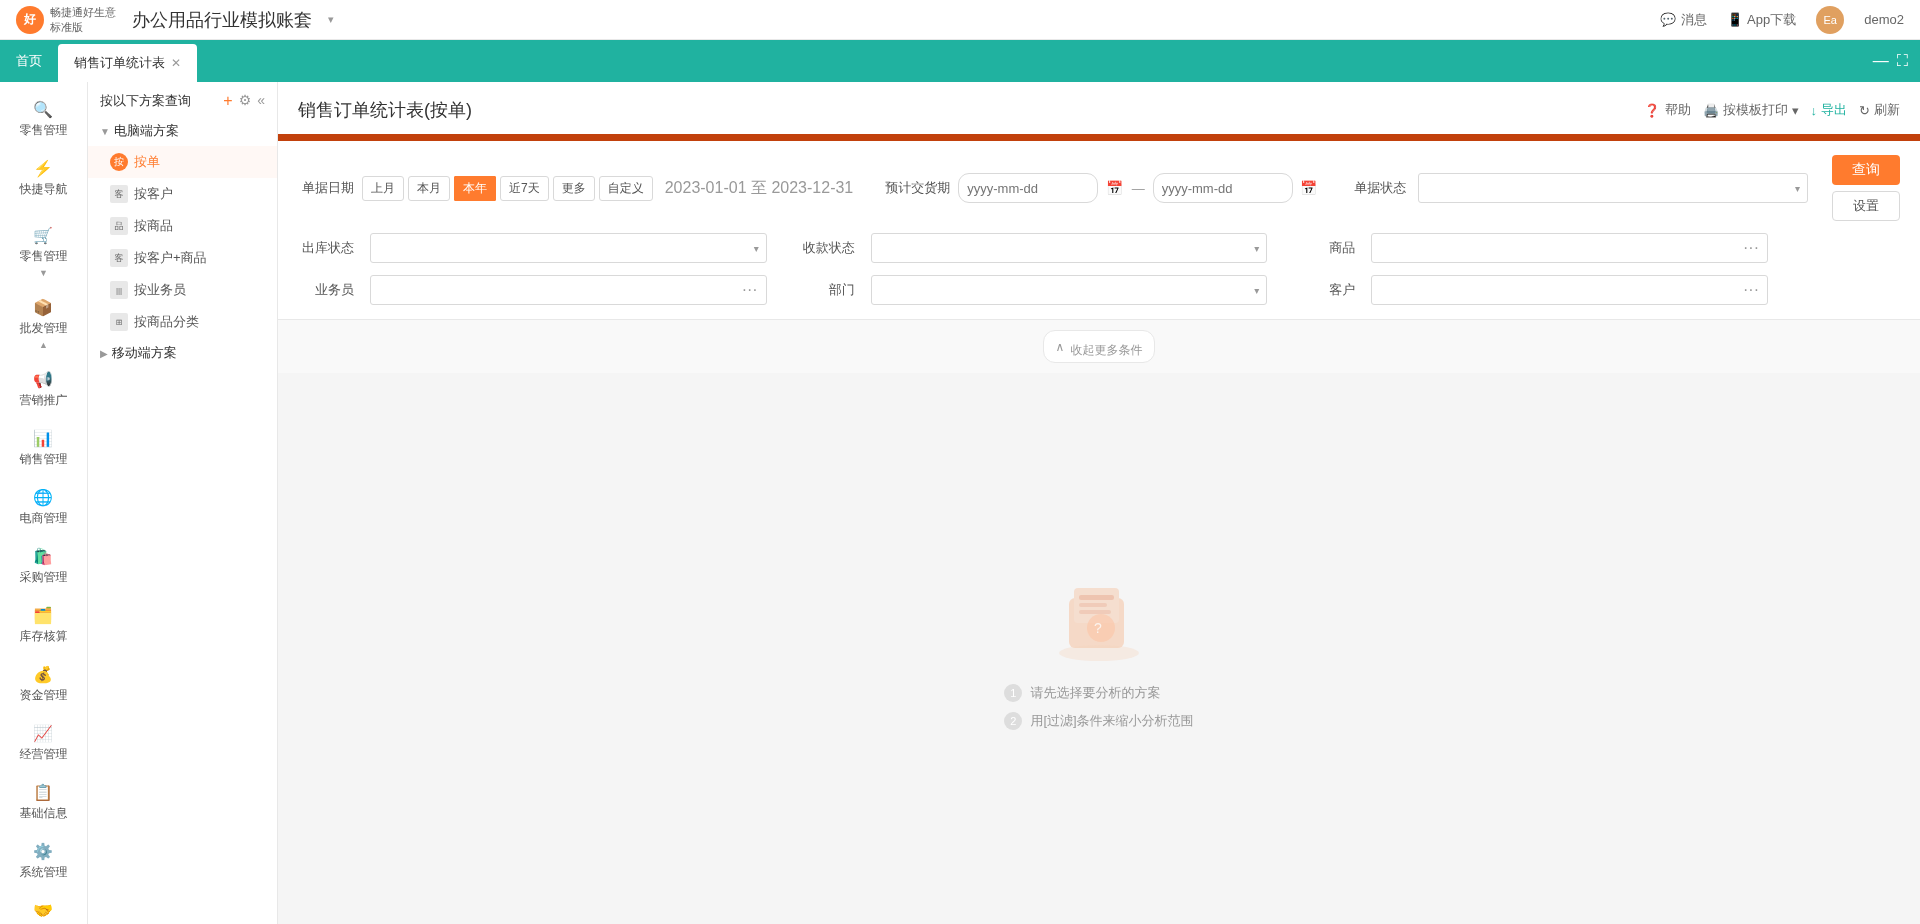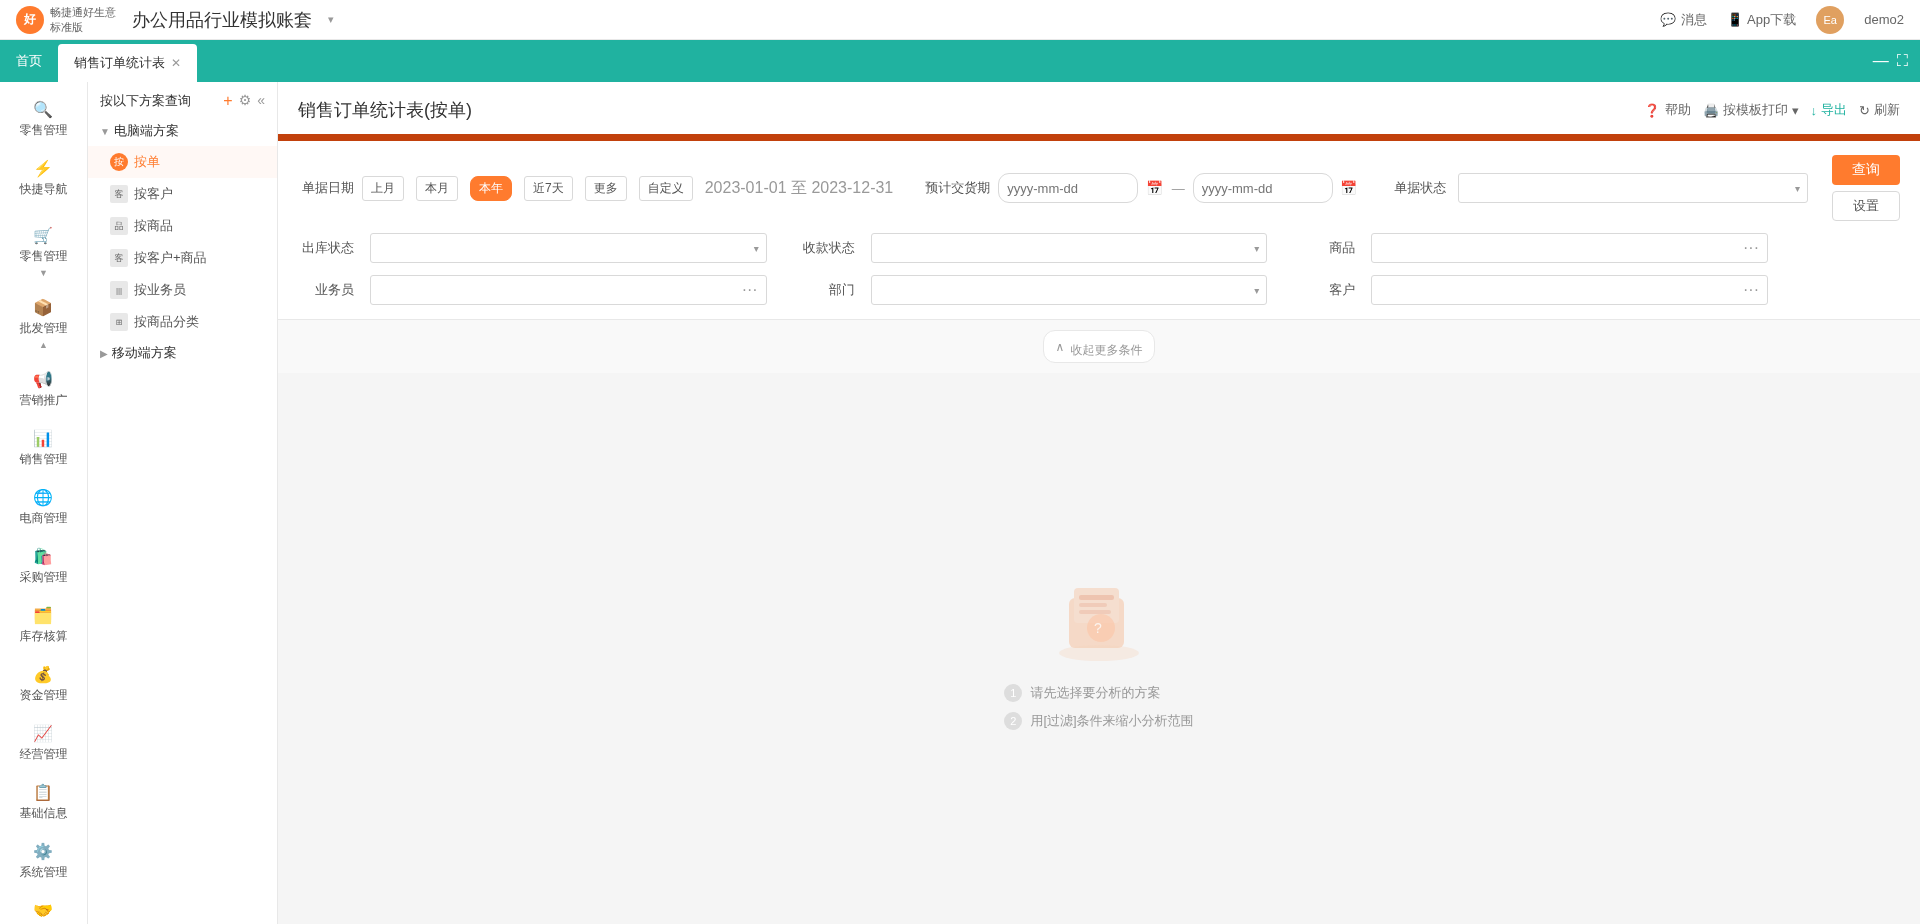--- a/index.html
+++ b/index.html
@@ -58,23 +58,23 @@
     .page-header-actions { display: flex; align-items: center; gap: 12px; color: #666; font-size: 13px; }
     .page-header-actions span { cursor: pointer; display: flex; align-items: center; gap: 4px; }
     .header-action-btn { display: flex; align-items: center; gap: 4px; cursor: pointer; color: #666; }
     .header-action-btn.export { color: #20b2a0; }
 
     
     .filter-area { background: #fff; padding: 14px 20px; border-bottom: 1px solid #e8e8e8; flex-shrink: 0; }
     .filter-row { display: flex; align-items: center; gap: 12px; margin-bottom: 12px; flex-wrap: wrap; }
     .filter-row:last-child { margin-bottom: 0; }
     .filter-label { font-size: 13px; color: #555; white-space: nowrap; min-width: 56px; text-align: right; }
-    .date-period-btns { display: flex; align-items: center; gap: 12px; }
+    .date-period-btns { display: flex; align-items: center; gap: 4px; }
     .period-btn { padding: 3px 8px; border: 1px solid #d9d9d9; border-radius: 3px; font-size: 12px; cursor: pointer; background: #fff; color: #555; }
-    .period-btn.active { background: #ff7b2e; border-color: #ff7b2e; color: white; border-radius: 8px; }
+    .period-btn.active { background: #ff7b2e; border-color: #ff7b2e; color: white; border-radius: 1px; }
     .date-range-text { font-size: 16px; color: #999; margin-left: 4px; }
     .filter-input { height: 30px; border: 1px solid #d9d9d9; border-radius: 11px; padding: 0 8px; font-size: 13px; color: #333; background: #fff; outline: none; }
     .filter-input.date-input { width: 140px; color: #bbb; }
     .date-separator { color: #999; }
     .filter-select { height: 30px; border: 1px solid #d9d9d9; border-radius: 3px; padding: 0 24px 0 8px; font-size: 13px; color: #333; background: #fff; cursor: pointer; appearance: none; outline: none; min-width: 200px; }
     .select-wrapper { position: relative; display: inline-block; }
     .select-wrapper .chevron { position: absolute; right: 8px; top: 50%; transform: translateY(-50%); font-size: 10px; color: #999; pointer-events: none; }
     .filter-dots { color: #999; cursor: pointer; font-size: 16px; margin-left: 4px; }
     .filter-group { display: flex; align-items: center; gap: 8px; }
     .filter-col { flex: 1; display: flex; align-items: center; gap: 16px; min-width: 0; }

